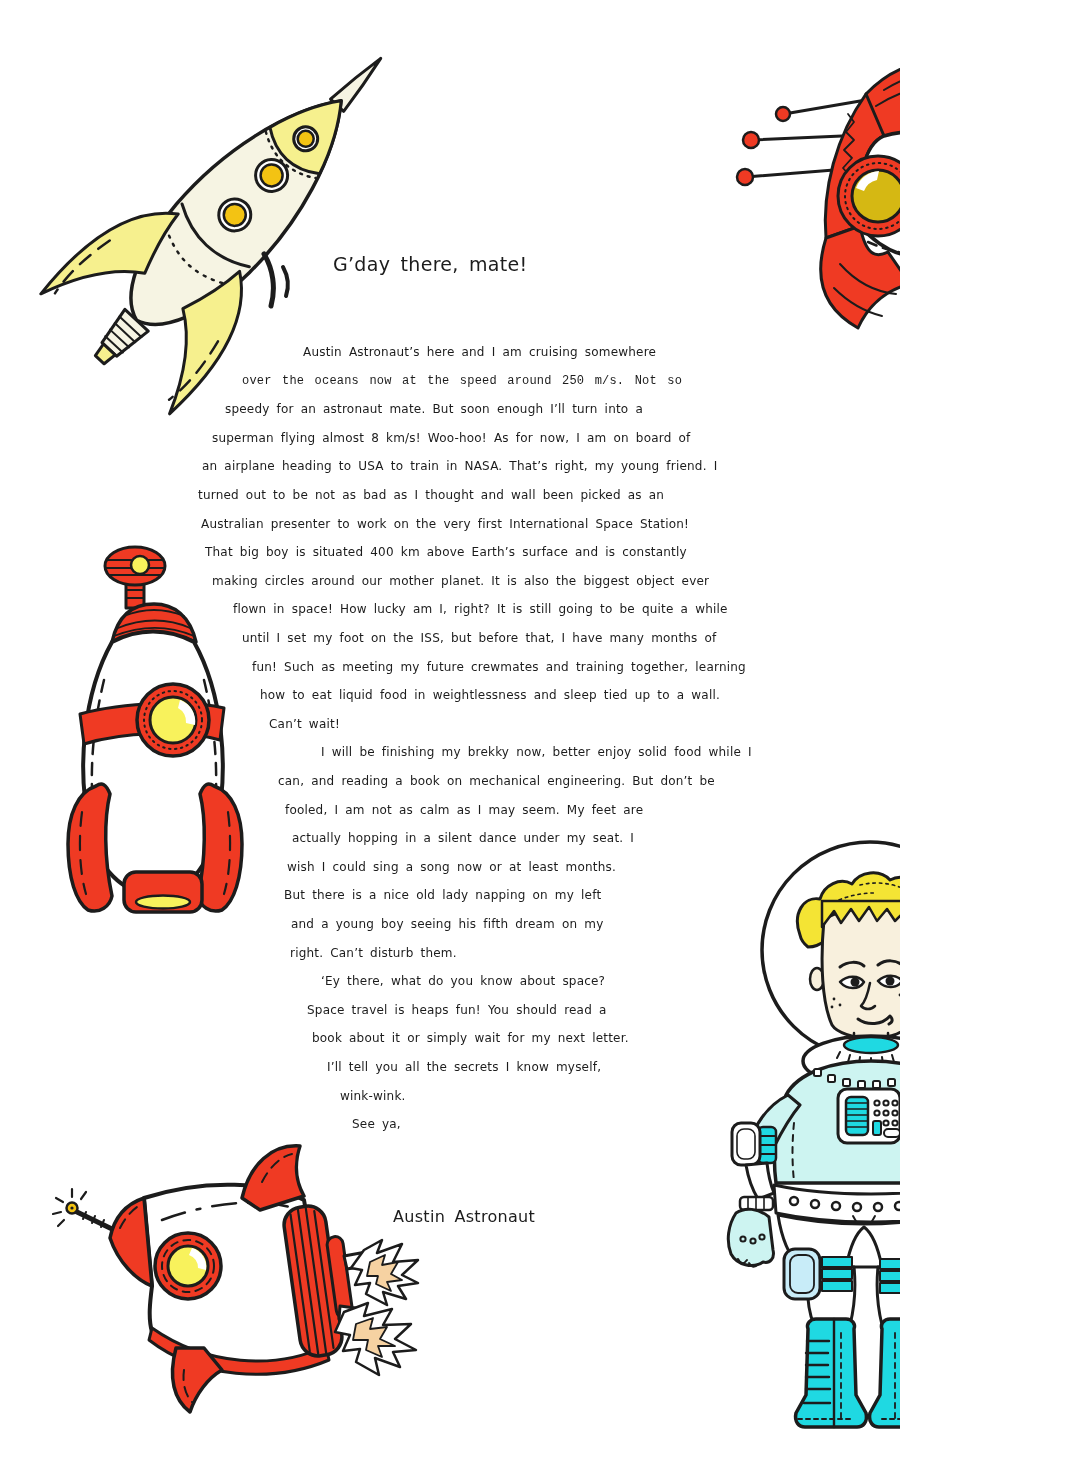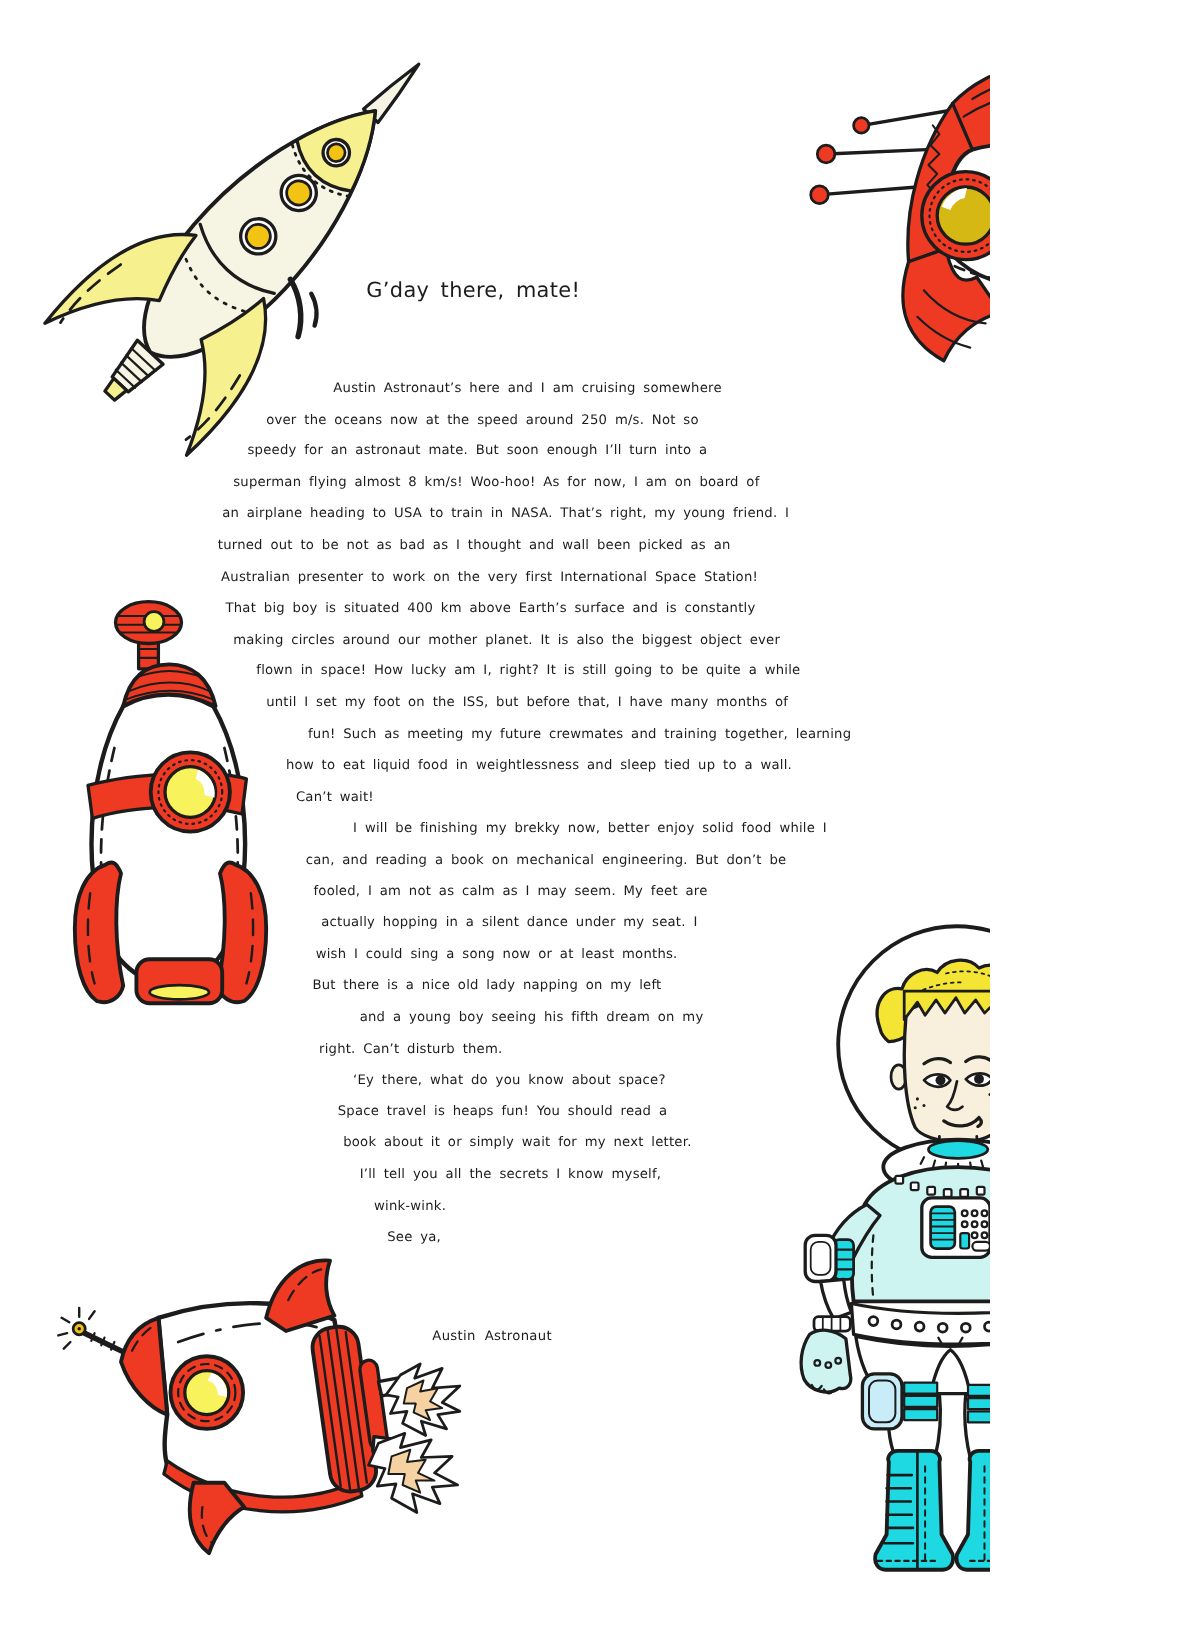--- a/index.html
+++ b/index.html
@@ -3,52 +3,52 @@
 <meta charset="utf-8">
 <style>
   html,body{margin:0;padding:0;background:#ffffff;}
   .page{position:relative;width:900px;height:1481px;background:#fff;overflow:hidden;
         font-family:"DejaVu Sans","Liberation Sans",sans-serif;}
   .illus{position:absolute;}
   .letter-line{position:absolute;white-space:nowrap;font-size:12px;letter-spacing:0.2px;
                word-spacing:3px;color:var(--ink,#1c1c1c);}
   .letter-greeting{position:absolute;white-space:nowrap;font-size:19px;letter-spacing:0.3px;
                    word-spacing:4px;color:var(--ink,#1c1c1c);}
-  .letter-signature{position:absolute;white-space:nowrap;font-size:12px;letter-spacing:0.3px;
+  .letter-signature{position:absolute;white-space:nowrap;font-size:16px;letter-spacing:0.3px;
                     word-spacing:4px;color:var(--ink,#1c1c1c);}
   svg{display:block;overflow:visible;}
 </style>
 </head>
 <body>
 
 <div class="page">
 
   <div class="letter-greeting" id="letter-greeting" style="left: 333px; top: 253px;">G’day there, mate!</div>
   <div id="letter-lines">
       <div class="letter-line" style="left: 303px; top: 345px;">Austin Astronaut’s here and I am cruising somewhere</div>
-      <div class="letter-line" style="left: 242px; top: 374px;">over the oceans now at the speed around 250 m/s. Not so</div>
+      <div class="letter-line" style="left: 242px; top: 374px; font-family: Liberation Mono, monospace;">over the oceans now at the speed around 250 m/s. Not so</div>
       <div class="letter-line" style="left: 225px; top: 402px;">speedy for an astronaut mate. But soon enough I’ll turn into a</div>
       <div class="letter-line" style="left: 212px; top: 431px;">superman flying almost 8 km/s! Woo-hoo! As for now, I am on board of</div>
       <div class="letter-line" style="left: 202px; top: 459px;">an airplane heading to USA to train in NASA. That’s right, my young friend. I</div>
       <div class="letter-line" style="left: 198px; top: 488px;">turned out to be not as bad as I thought and wall been picked as an</div>
       <div class="letter-line" style="left: 201px; top: 517px;">Australian presenter to work on the very first International Space Station!</div>
       <div class="letter-line" style="left: 205px; top: 545px;">That big boy is situated 400 km above Earth’s surface and is constantly</div>
       <div class="letter-line" style="left: 212px; top: 574px;">making circles around our mother planet. It is also the biggest object ever</div>
       <div class="letter-line" style="left: 233px; top: 602px; text-align: right;">flown in space! How lucky am I, right? It is still going to be quite a while</div>
       <div class="letter-line" style="left: 242px; top: 631px;">until I set my foot on the ISS, but before that, I have many months of</div>
-      <div class="letter-line" style="left: 252px; top: 660px; margin-left: 28px;">fun! Such as meeting my future crewmates and training together, learning</div>
+      <div class="letter-line" style="left: 252px; top: 660px;">fun! Such as meeting my future crewmates and training together, learning</div>
       <div class="letter-line" style="left: 260px; top: 688px;">how to eat liquid food in weightlessness and sleep tied up to a wall.</div>
       <div class="letter-line" style="left: 269px; top: 717px;">Can’t wait!</div>
       <div class="letter-line" style="left: 321px; top: 745px;">I will be finishing my brekky now, better enjoy solid food while I</div>
       <div class="letter-line" style="left: 278px; top: 774px;">can, and reading a book on mechanical engineering. But don’t be</div>
       <div class="letter-line" style="left: 285px; top: 803px;">fooled, I am not as calm as I may seem. My feet are</div>
       <div class="letter-line" style="left: 292px; top: 831px;">actually hopping in a silent dance under my seat.  I</div>
       <div class="letter-line" style="left: 287px; top: 860px;">wish I could sing a song now or at least months.</div>
       <div class="letter-line" style="left: 284px; top: 888px;">But there is a nice old lady napping on my left</div>
-      <div class="letter-line" style="left: 291px; top: 917px; margin-left: 36px;">and a young boy seeing his fifth dream on my</div>
+      <div class="letter-line" style="left: 291px; top: 917px;">and a young boy seeing his fifth dream on my</div>
       <div class="letter-line" style="left: 290px; top: 946px;">right. Can’t disturb them.</div>
       <div class="letter-line" style="left: 321px; top: 974px;">‘Ey there, what do you know about space?</div>
       <div class="letter-line" style="left: 307px; top: 1003px;">Space travel is heaps fun! You should read a</div>
       <div class="letter-line" style="left: 312px; top: 1031px;">book about it or simply wait for my next letter.</div>
       <div class="letter-line" style="left: 327px; top: 1060px;">I’ll tell you all the secrets I know myself,</div>
       <div class="letter-line" style="left: 340px; top: 1089px; text-align: center;">wink-wink.</div>
       <div class="letter-line" style="left: 352px; top: 1117px;">See ya,</div>
     </div>
   <div class="letter-signature" id="letter-signature" style="left: 393px; top: 1207px;">Austin Astronaut</div>
 

